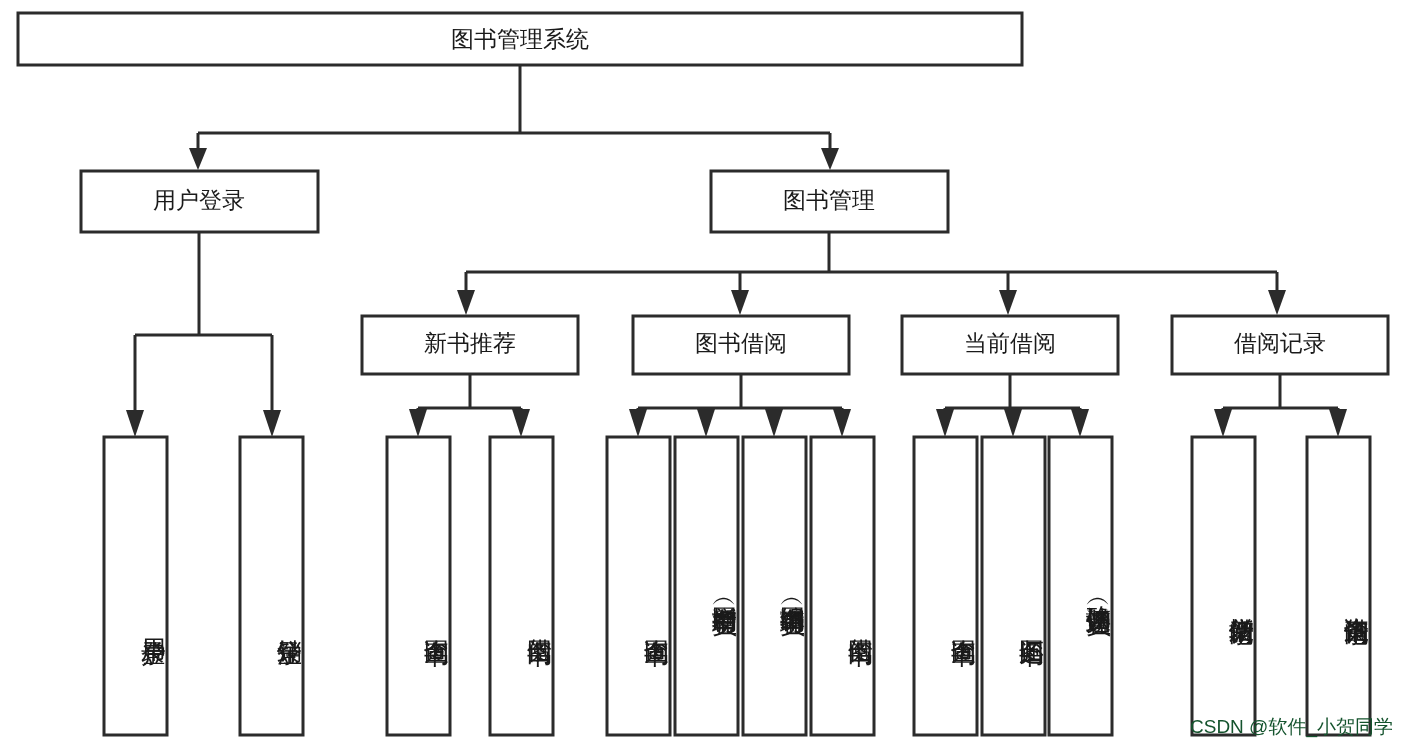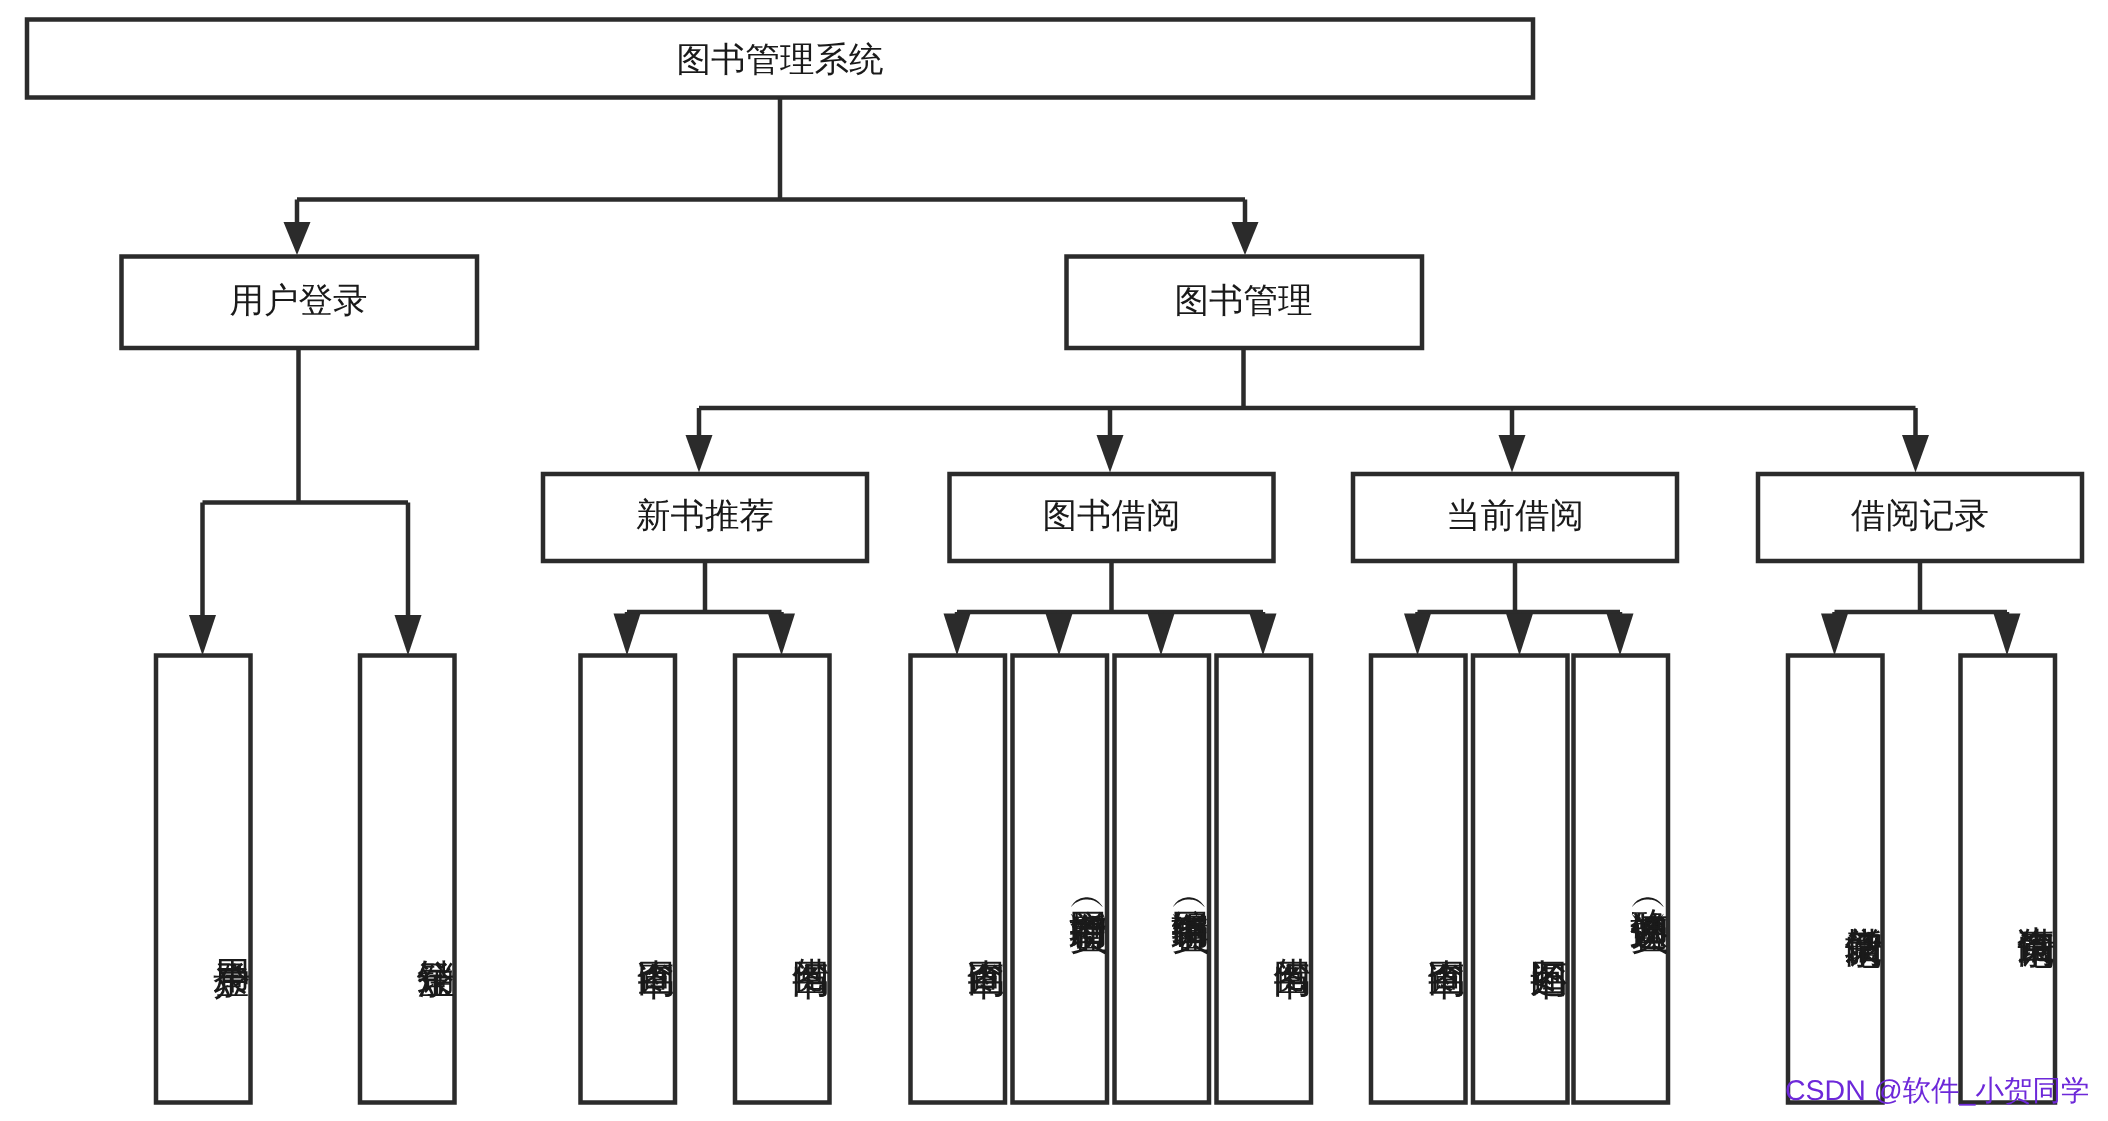--- a/index.html
+++ b/index.html
@@ -66,21 +66,21 @@
   .leaf-cell {
     position: absolute;
     display: flex;
     align-items: flex-start;
     justify-content: center;
   }
   .watermark {
     position: absolute;
     font-family: "Liberation Sans", "DejaVu Sans", sans-serif;
     font-size: 19px;
-    color: #6d28d9;
+    color: #14532d;
     white-space: nowrap;
     user-select: none;
   }
 </style>
 </head>
 <body>
 
 <div id="diagram-root">
 
   <svg class="diagram-canvas" viewBox="0 0 1405 747">

